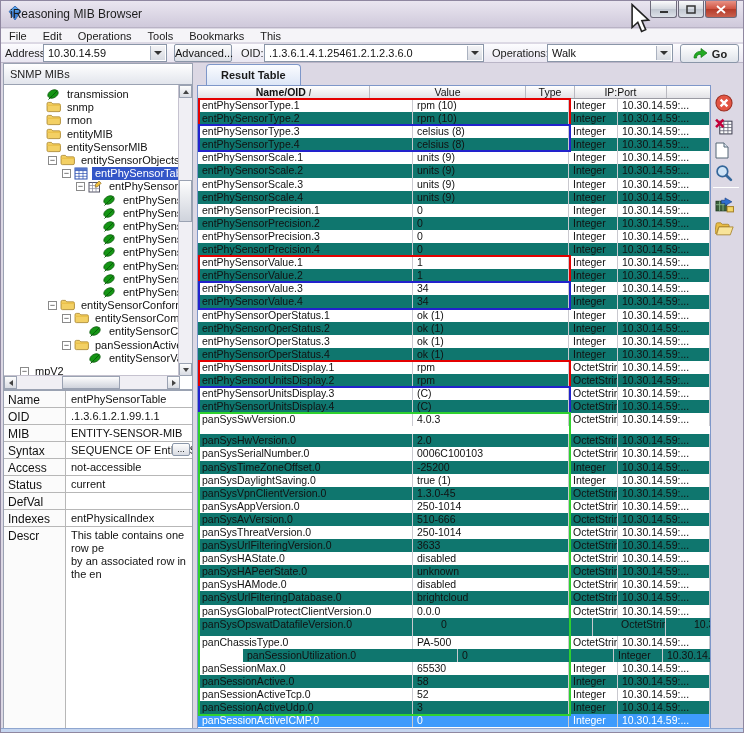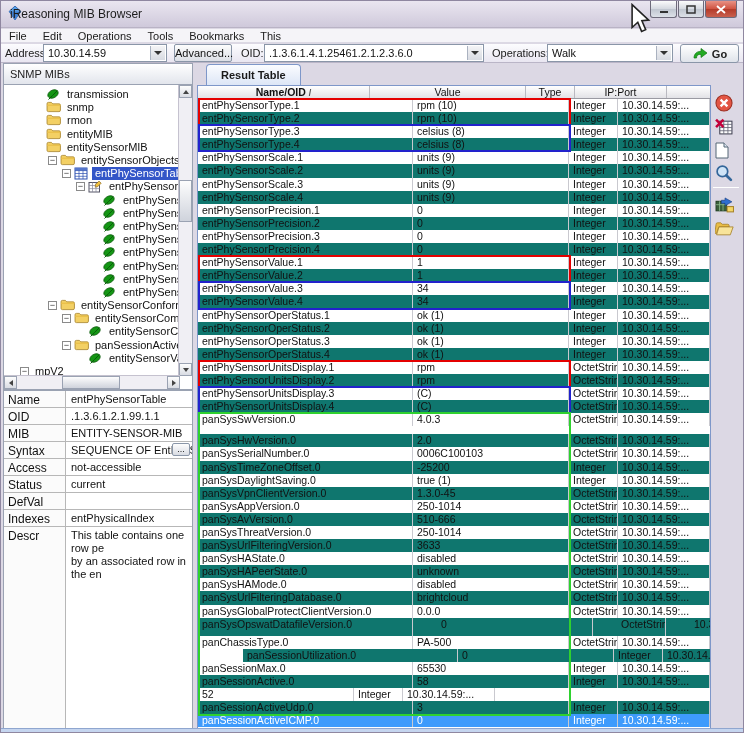--- a/index.html
+++ b/index.html
@@ -674,20 +674,21 @@
           <div class="gc" style="width: 49px;">Integer</div>
           <div class="gc" style="width: 92px;">10.30.14.59:...</div>
         </div>
         <div class="grow alt" style="height: 13.1px;">
           <div class="gc" style="width: 215px;">panSessionActive.0</div>
           <div class="gc" style="width: 156px;">58</div>
           <div class="gc" style="width: 49px;">Integer</div>
           <div class="gc" style="width: 92px;">10.30.14.59:...</div>
         </div>
         <div class="grow" style="height: 13.1px;">
+          <div class="gc" style="width: 215px;">panSessionActiveTcp.0</div>
           <div class="gc" style="width: 156px;">52</div>
           <div class="gc" style="width: 49px;">Integer</div>
           <div class="gc" style="width: 92px;">10.30.14.59:...</div>
         </div>
         <div class="grow alt" style="height: 13.1px;">
           <div class="gc" style="width: 215px;">panSessionActiveUdp.0</div>
           <div class="gc" style="width: 156px;">3</div>
           <div class="gc" style="width: 49px;">Integer</div>
           <div class="gc" style="width: 92px;">10.30.14.59:...</div>
         </div>

